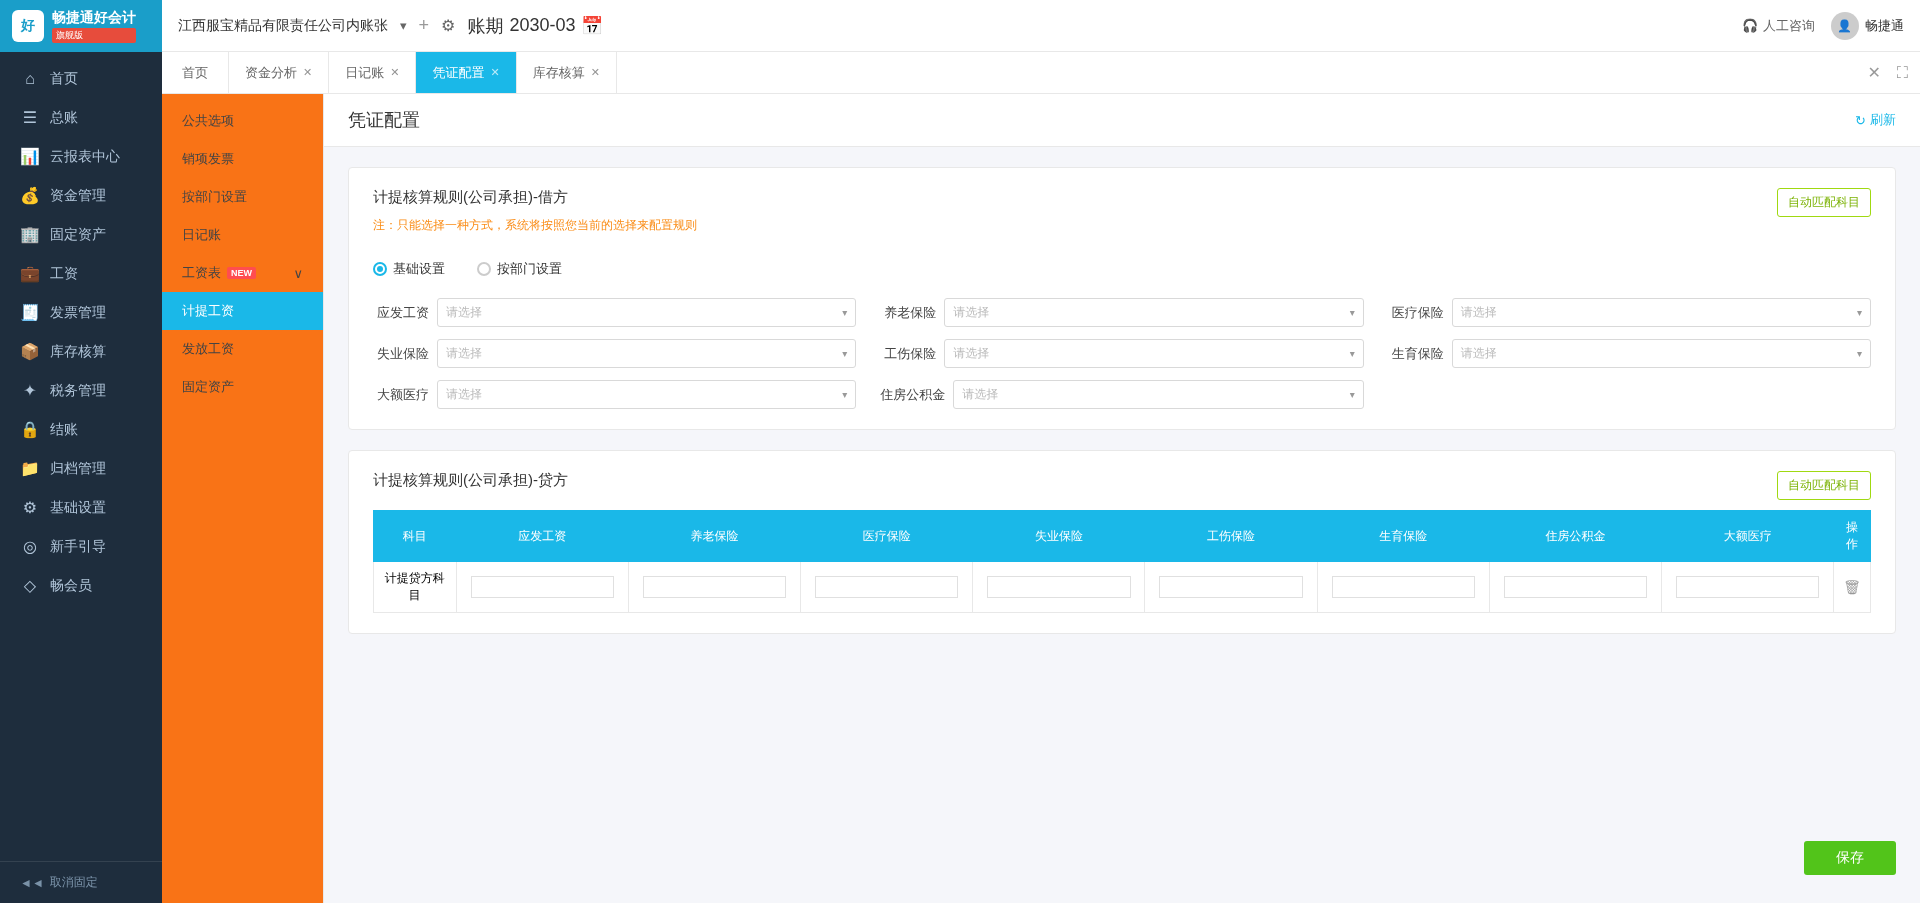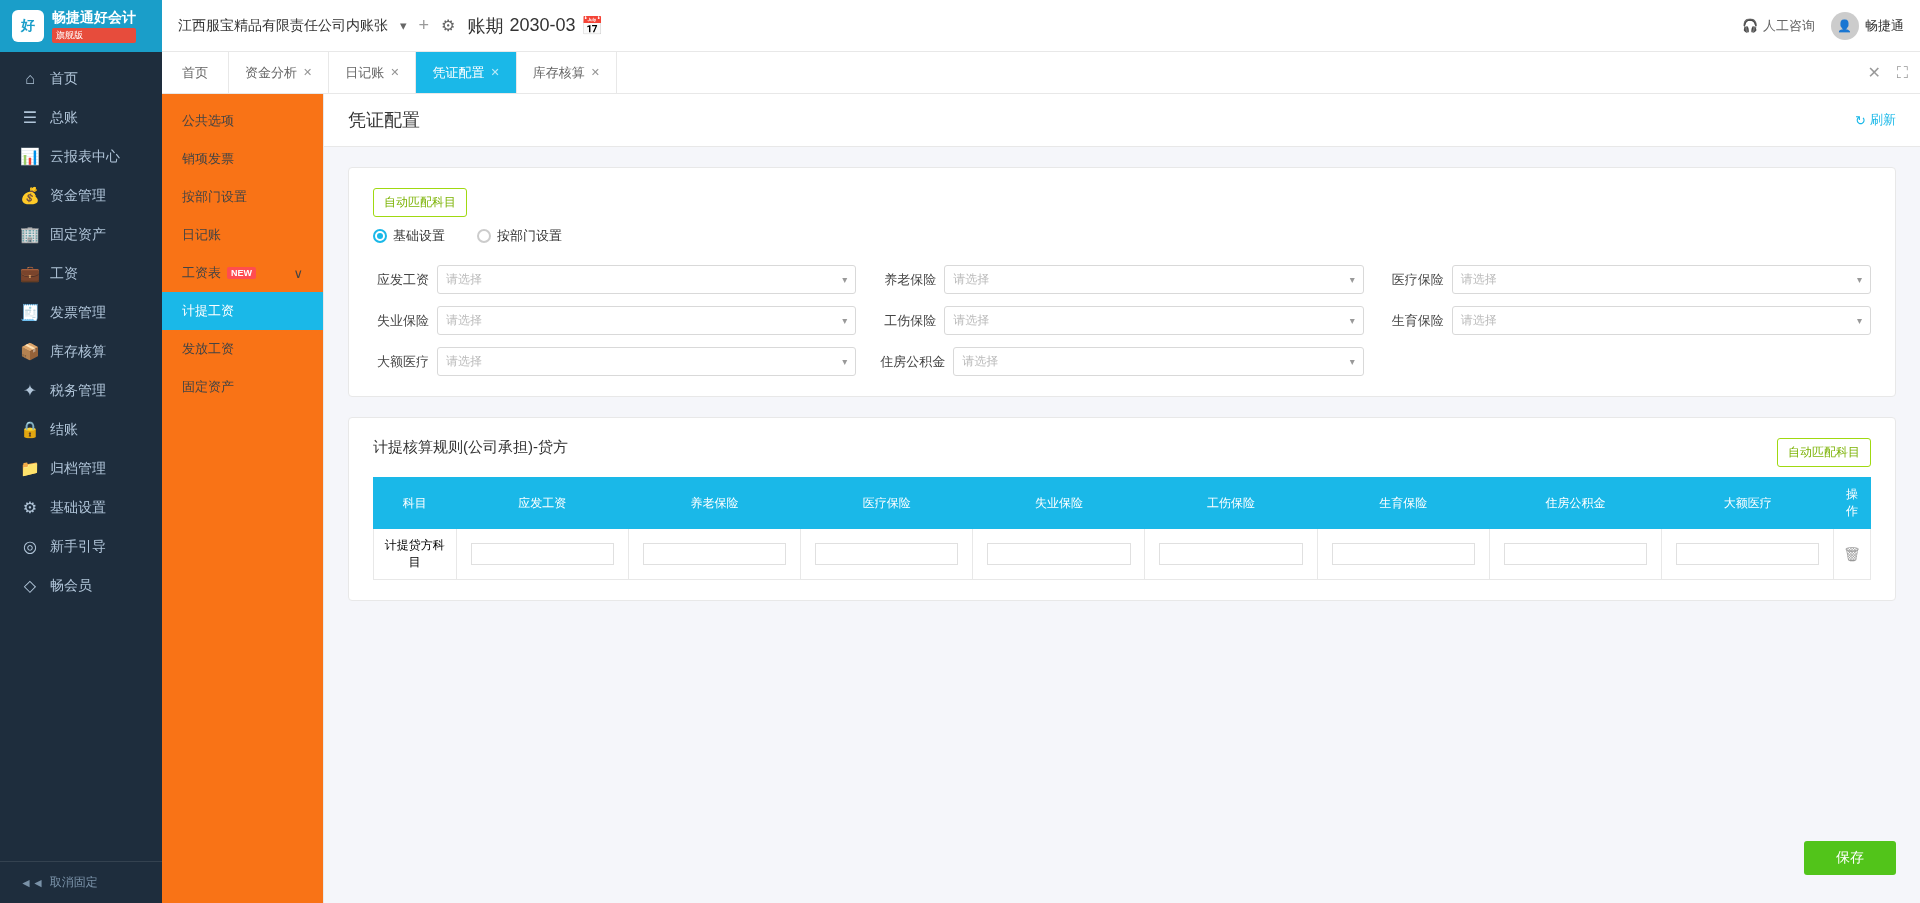--- a/index.html
+++ b/index.html
@@ -383,20 +383,24 @@
         <div class="refresh-btn">
           <span>↻</span>
           <span>刷新</span>
         </div>
       </div>
 
       <div class="content-body">
 
         <div class="section">
           <div class="section-header-row">
+            <div>
+              <div class="section-title">计提核算规则(公司承担)-借方</div>
+              <div class="section-note">注：只能选择一种方式，系统将按照您当前的选择来配置规则</div>
+            </div>
             <button class="auto-match-btn">自动匹配科目</button>
           </div>
 
           <div class="radio-group">
             <label class="radio-item">
               <div class="radio-circle checked"></div>
               <span>基础设置</span>
             </label>
             <label class="radio-item">
               <div class="radio-circle unchecked"></div>

